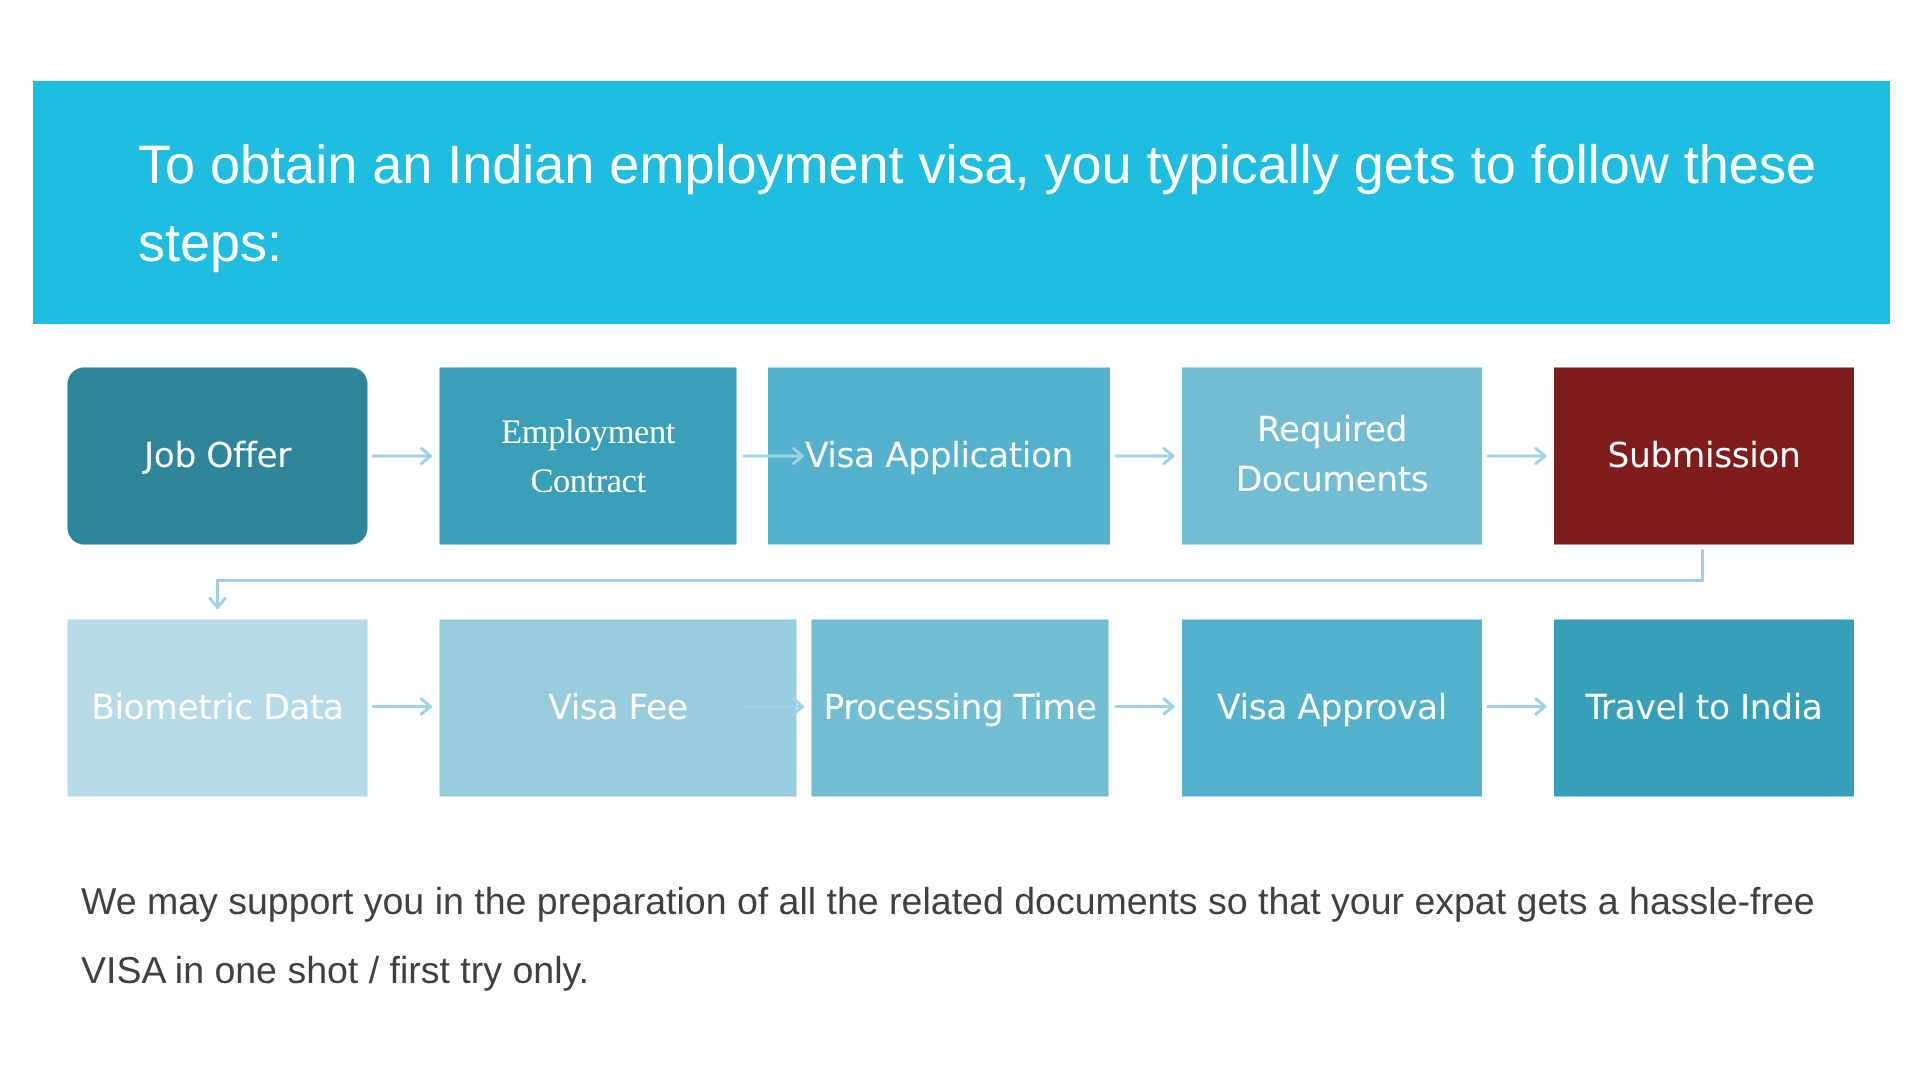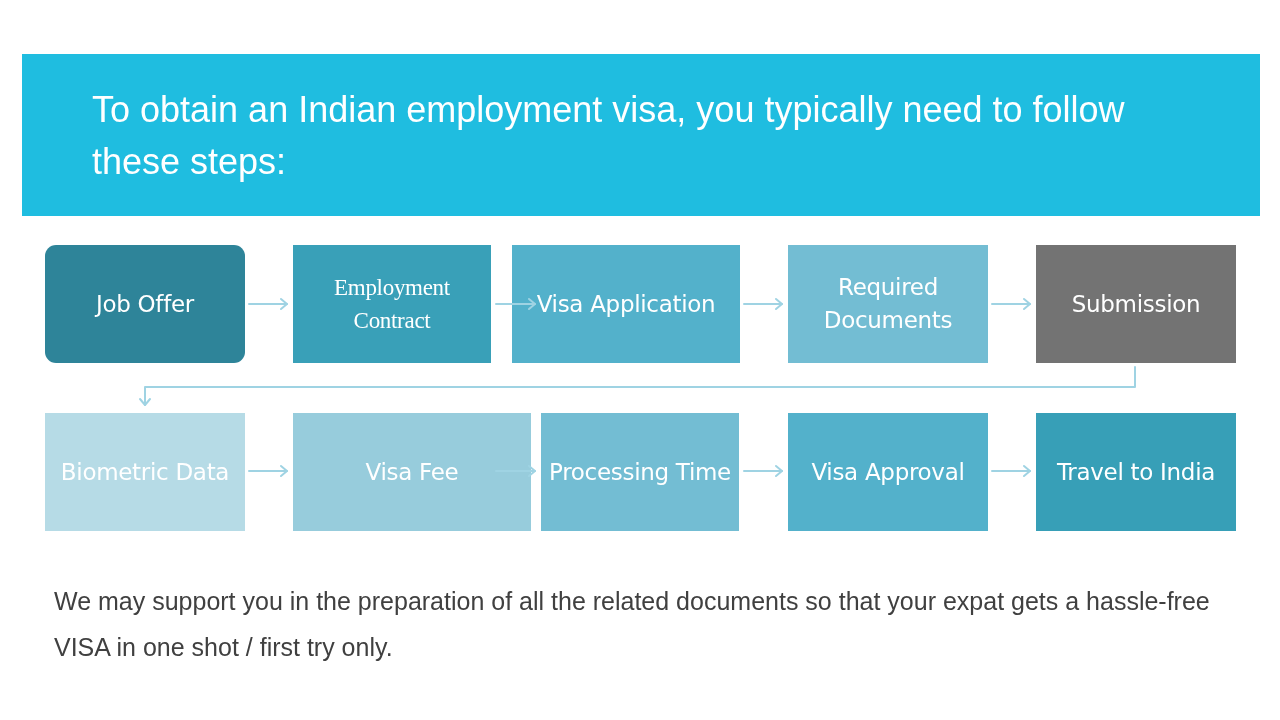--- a/index.html
+++ b/index.html
@@ -30,36 +30,36 @@
   .footer-text {
     position: absolute; left: 54px; top: 578px; width: 1190px;
     color: #404040; font-size: 25px; line-height: 46px;
     font-family: "Liberation Sans", "DejaVu Sans", sans-serif;
   }
 </style>
 </head>
 <body>
 
 <div class="header">
-  <div class="header-title">To obtain an Indian employment visa, you typically need to follow these steps:</div>
+  <div class="header-title">To obtain an Indian employment visa, you typically gets to follow these steps:</div>
 </div>
 
 <div class="box" style="left:45px; top:245px; background:#2E8499;border-radius:11px;">
   <span>Job Offer</span>
 </div>
 <div class="box" style="left:293px; top:245px; width:198px; background:#39A0B8;font-family:Liberation Serif, serif;">
   <span>Employment Contract</span>
 </div>
 <div class="box" style="left:512px; top:245px; width:228px; background:#53B1CB;">
   <span>Visa Application</span>
 </div>
 <div class="box" style="left:788px; top:245px; background:#73BDD3;">
   <span>Required Documents</span>
 </div>
-<div class="box" style="left:1036px; top:245px; background:#737373;">
+<div class="box" style="left:1036px; top:245px; background:#7f1d1d;">
   <span>Submission</span>
 </div>
 
 <div class="box" style="left:45px; top:413px; background:#B6DBE6;justify-content:center;">
   <span>Biometric Data</span>
 </div>
 <div class="box" style="left:293px; top:413px; width:238px; background:#97CCDC;">
   <span>Visa Fee</span>
 </div>
 <div class="box" style="left:541px; top:413px; width:198px; background:#73BDD3;">

